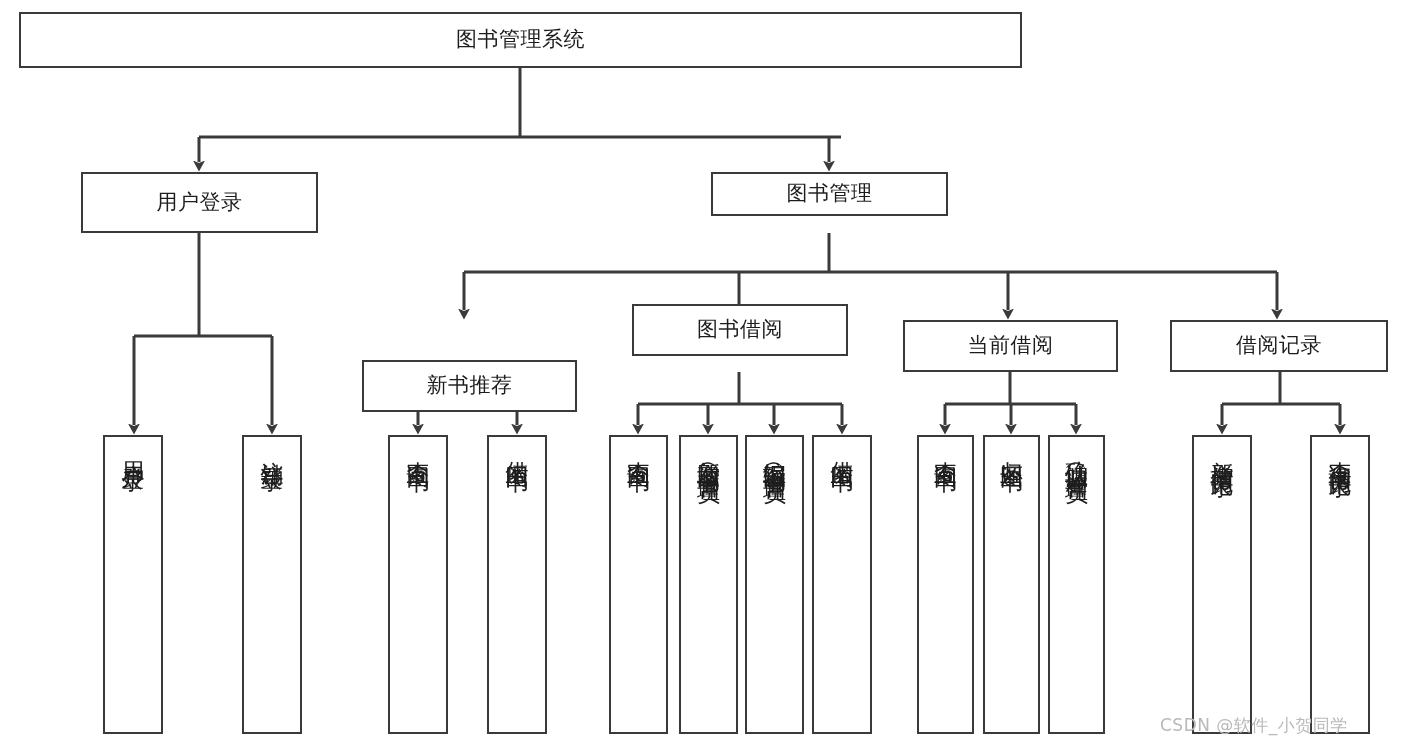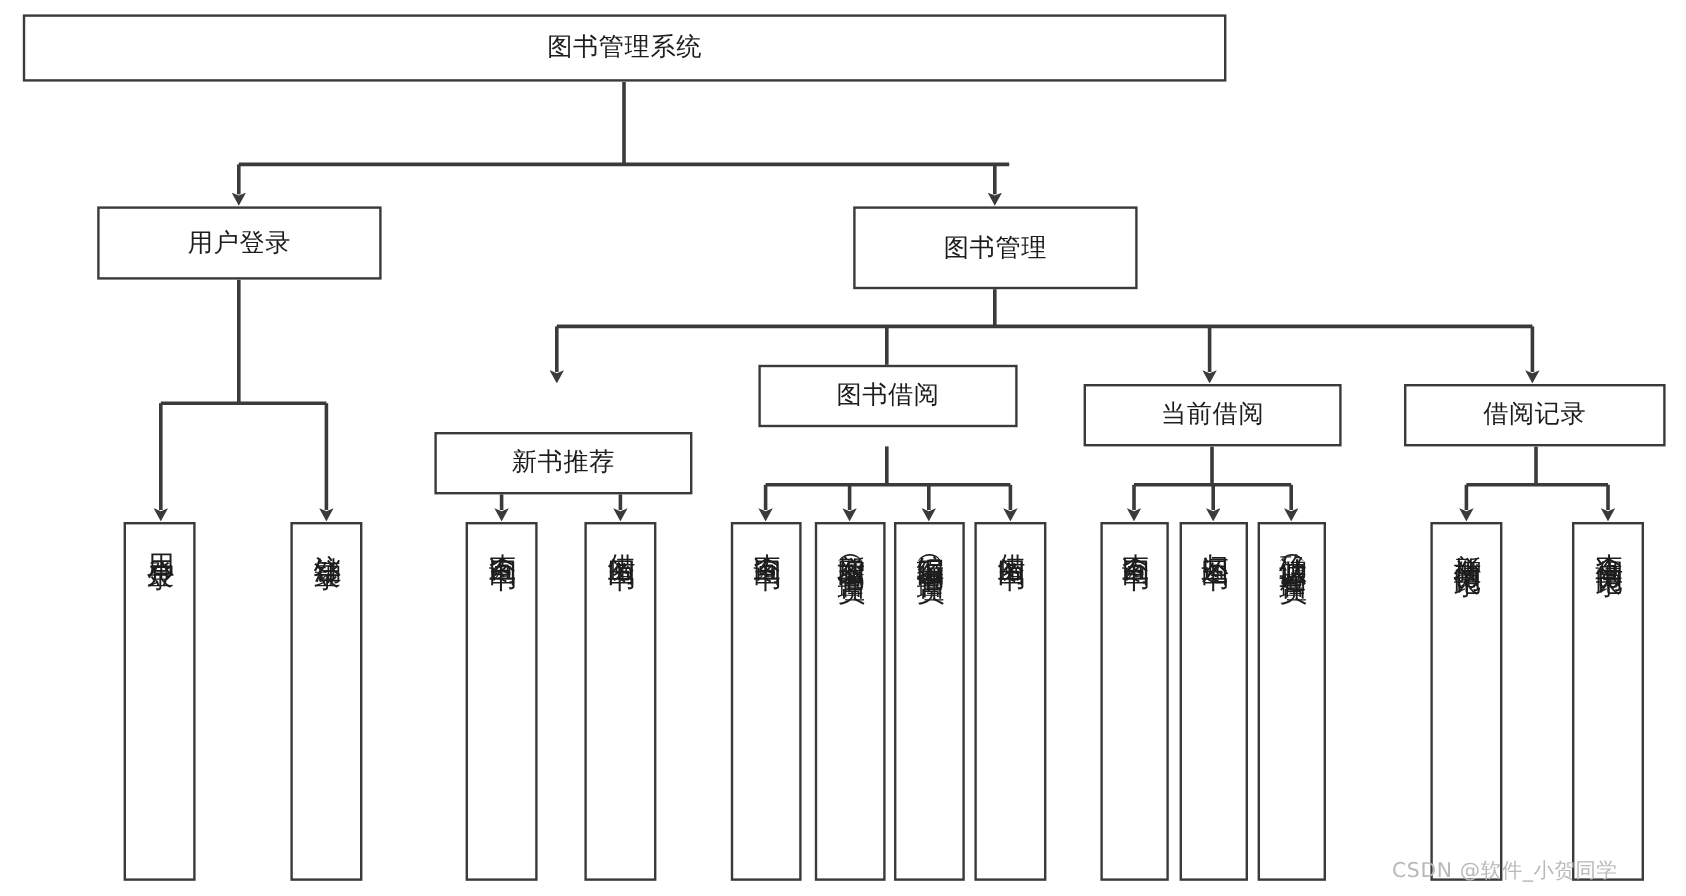--- a/index.html
+++ b/index.html
@@ -126,21 +126,21 @@
     </g>
   </svg>
 
   <div class="node horiz" style="left: 19px; top: 12px; width: 1003px; height: 56px; border-color: rgb(58, 58, 58); color: rgb(29, 29, 29); background: rgb(255, 255, 255);">
     <span class="node-label">图书管理系统</span>
   </div>
 
   <div class="node horiz" style="left: 81px; top: 172px; width: 237px; height: 61px; border-color: rgb(58, 58, 58); color: rgb(29, 29, 29); background: rgb(255, 255, 255);">
     <span class="node-label">用户登录</span>
   </div>
-  <div class="node horiz" style="left: 711px; top: 172px; width: 237px; height: 69px; border-color: rgb(58, 58, 58); color: rgb(29, 29, 29); background: rgb(255, 255, 255);">
+  <div class="node horiz" style="left: 711px; top: 172px; width: 237px; height: 44px; border-color: rgb(58, 58, 58); color: rgb(29, 29, 29); background: rgb(255, 255, 255);">
     <span class="node-label">图书管理</span>
   </div>
 
   <div class="node horiz" style="left: 362px; top: 320px; width: 215px; height: 52px; border-color: rgb(58, 58, 58); color: rgb(29, 29, 29); background: rgb(255, 255, 255); margin-top: 40px;">
     <span class="node-label">新书推荐</span>
   </div>
   <div class="node horiz" style="left: 632px; top: 304px; width: 216px; height: 52px; border-color: rgb(58, 58, 58); color: rgb(29, 29, 29); background: rgb(255, 255, 255);">
     <span class="node-label">图书借阅</span>
   </div>
   <div class="node horiz" style="left: 1170px; top: 320px; width: 218px; height: 52px; border-color: rgb(58, 58, 58); color: rgb(29, 29, 29); background: rgb(255, 255, 255);">

